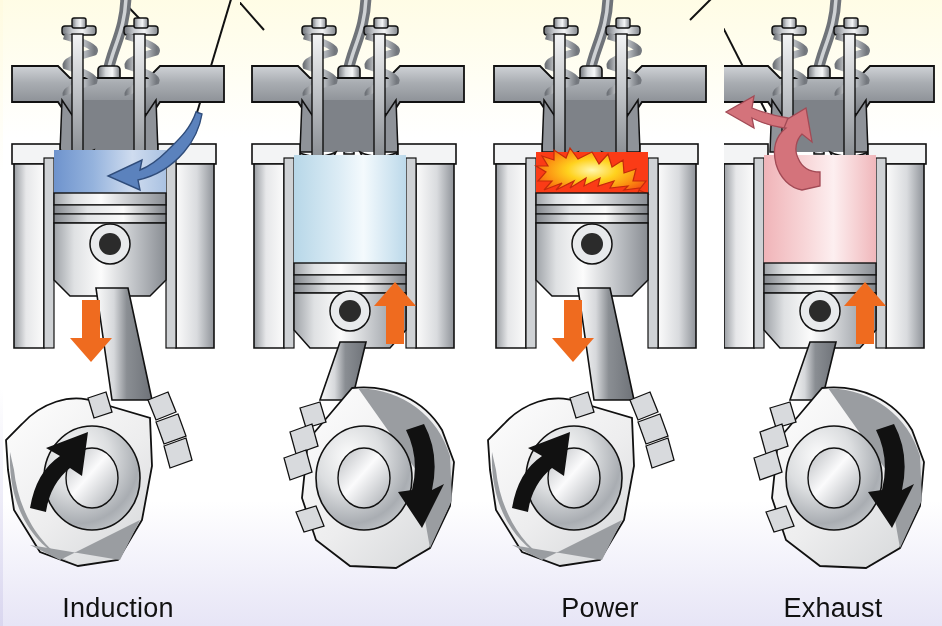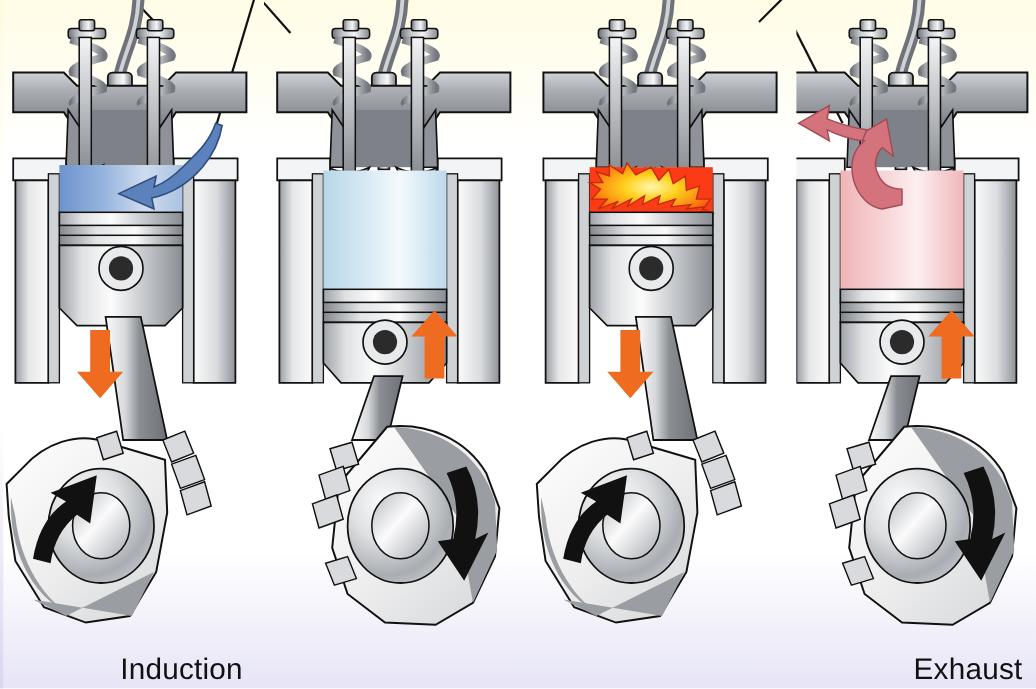--- a/index.html
+++ b/index.html
@@ -24,21 +24,20 @@
   svg.panel{position:absolute;top:0;display:block;}
   .caption{
     position:absolute;
     bottom:2px;
     font-size:27px;
     color:#111111;
     letter-spacing:0.2px;
     text-align:center;
     white-space:nowrap;
     font-family:"Liberation Sans", sans-serif;
-    padding-left:47px;
   }
   .cap-wrap{position:absolute;bottom:0;height:44px;}
 </style>
 </head>
 <body>
 
 <div id="stage">
 
   <svg width="0" height="0" style="position:absolute">
     <defs>
@@ -470,17 +469,20 @@
     <g>
       <path d="M78 190 C66 188 56 178 52 164 C48 148 52 136 62 128 L52 126 L82 108 L88 142 L78 134
                C72 140 70 150 74 158 C78 168 86 172 96 172 L96 186 Z" fill="#d4737b" stroke="#a24a55" stroke-width="1.3"></path>
       <path d="M60 128 C46 126 36 122 28 118 L30 128 L2 112 L30 96 L28 108 C38 112 50 116 64 118 Z" fill="#d4737b" stroke="#a24a55" stroke-width="1.3"></path>
     </g>
   </svg>
 
   <div class="cap-wrap" style="left:0px;width:236px">
     <div class="caption" style="left:0;width:236px">Induction</div>
   </div>
+  <div class="cap-wrap" style="left:482px;width:236px">
+    <div class="caption" style="left:0;width:236px">Power</div>
+  </div>
   <div class="cap-wrap" style="left:724px;width:218px">
     <div class="caption" style="left:0;width:218px">Exhaust</div>
   </div>
 
 </div>
 
 </body></html>

